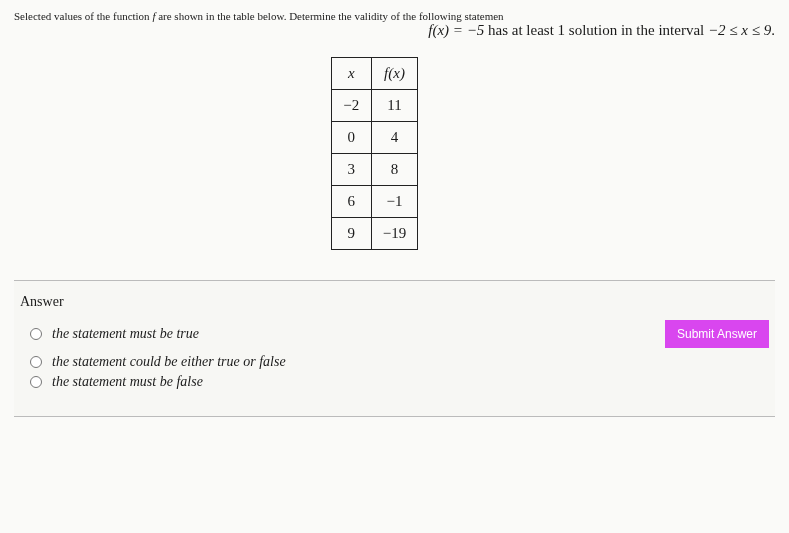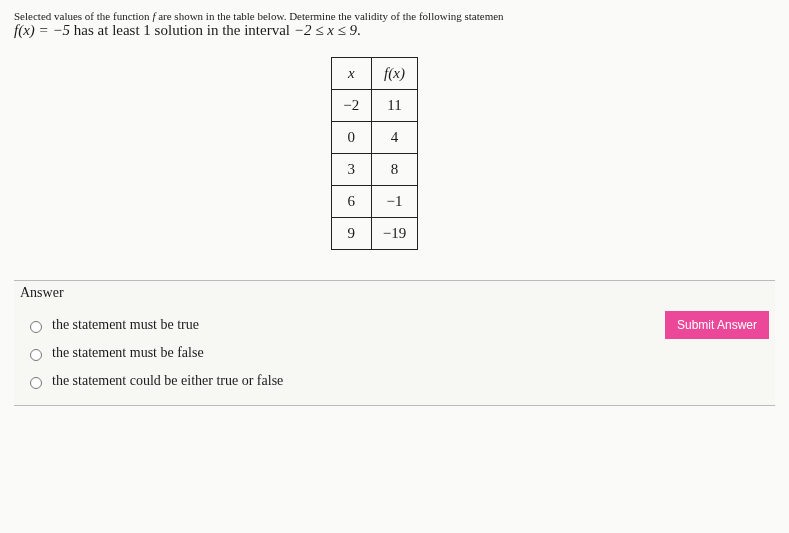--- a/index.html
+++ b/index.html
@@ -12,20 +12,21 @@
       font-size: 15px;
     }
     .question-intro {
       font-size: 11px;
       white-space: nowrap;
       overflow: hidden;
     }
     .statement {
       font-size: 15px;
       margin-bottom: 18px;
+      text-align: right;
     }
     .math-var { font-style: italic; font-family: 'Times New Roman', serif; }
     .table-wrap {
       display: flex;
       justify-content: center;
       margin: 8px 0 30px -40px;
     }
     .data-table {
       border-collapse: collapse;
       font-size: 15px;
@@ -35,54 +36,55 @@
       padding: 7px 11px;
       text-align: center;
       min-width: 40px;
       font-weight: normal;
       font-family: 'Times New Roman', serif;
     }
     .data-table th { font-style: italic; }
     .answer-section {
       border-top: 1px solid #bbb;
       border-bottom: 1px solid #bbb;
-      padding: 4px 6px 14px;
+      padding: 13px 6px 14px;
       position: relative;
       background: #f7f7f4;
     }
     .answer-heading {
       font-size: 14px;
       font-weight: normal;
       margin-bottom: 12px;
     }
     .options-row {
       display: flex;
       align-items: flex-start;
     }
     .options {
       flex: 1;
     }
     .option-item {
       display: flex;
-      align-items: flex-end;
+      align-items: center;
       margin: 4px 0 12px 10px;
       font-size: 14px;
       cursor: pointer;
+      font-style: italic;
     }
     .radio {
       width: 12px;
       height: 12px;
       border: 1px solid #777;
       border-radius: 50%;
       display: inline-block;
       margin-right: 10px;
       background: #fff;
     }
     .submit-btn {
-      background: #ec4899;
+      background: #d946ef;
       color: #fff;
       font-family: Arial, sans-serif;
       font-size: 12px;
       padding: 7px 12px;
       border: none;
       cursor: pointer;
       white-space: nowrap;
       margin-top: -2px;
     }
   </style>
@@ -129,24 +131,24 @@
 </div>
 
 <div class="answer-section">
   <div class="answer-heading">Answer</div>
   <div class="options-row">
     <div class="options">
       <div class="option-item">
         <span class="radio"></span>
         <span>the statement must be true</span>
       </div>
+      <div class="option-item" style="margin-bottom:2px;">
+        <span class="radio"></span>
+        <span>the statement could be either true or false</span>
+      </div>
       <div class="option-item">
         <span class="radio"></span>
         <span>the statement must be false</span>
-      </div>
-      <div class="option-item" style="margin-bottom:2px;">
-        <span class="radio"></span>
-        <span>the statement could be either true or false</span>
       </div>
     </div>
     <button class="submit-btn">Submit Answer</button>
   </div>
 </div>
 
 </body></html>

